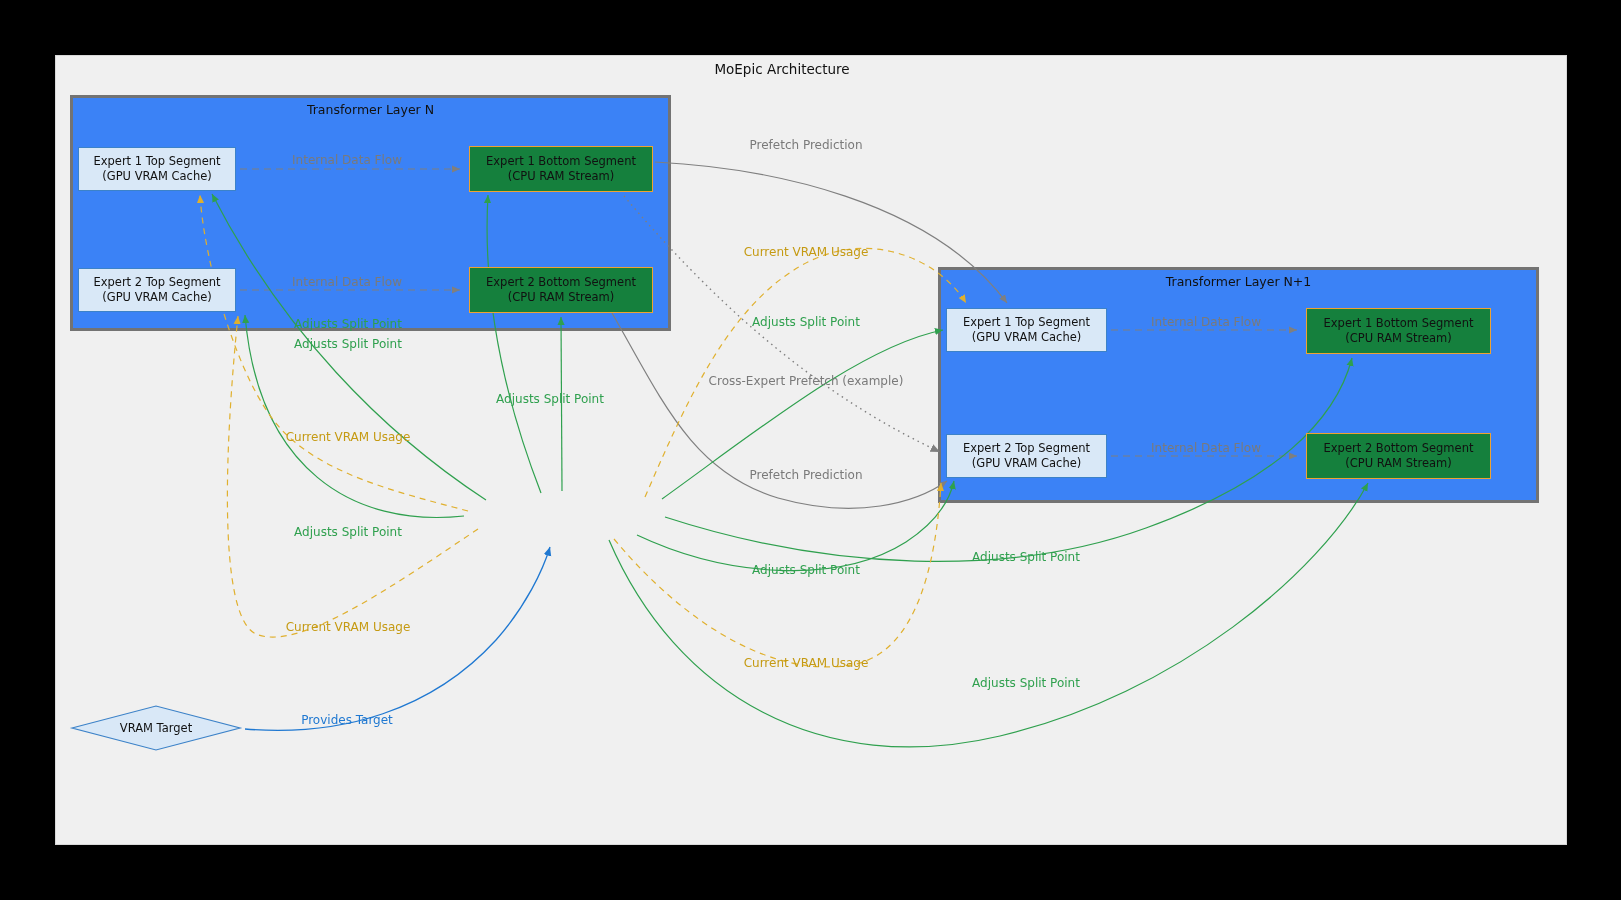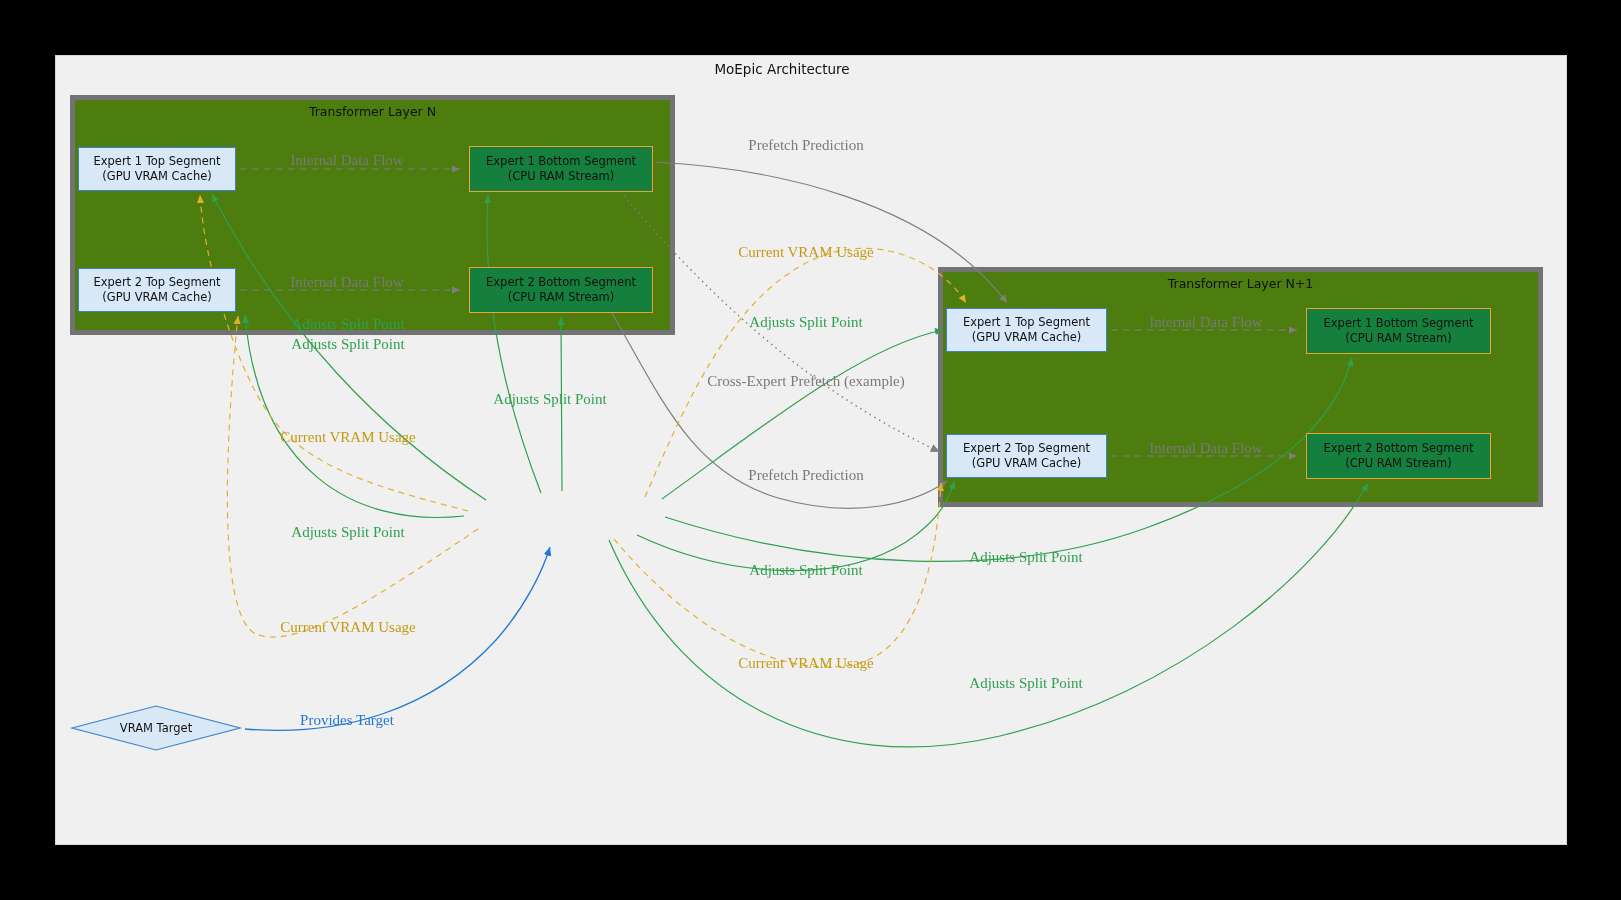--- a/index.html
+++ b/index.html
@@ -2,32 +2,32 @@
 <html><head>
 <meta charset="utf-8">
 <style>
   html,body{margin:0;padding:0;background:#000;}
   .stage{position:relative;width:1621px;height:900px;background:#000;overflow:hidden;
          font-family:"DejaVu Sans","Liberation Sans",sans-serif;}
   .canvas{position:absolute;left:55px;top:55px;width:1510px;height:788px;
           background:#f0f0f0;border:1px solid #d8d8d8;}
   .title{position:absolute;left:782px;top:61px;transform:translateX(-50%);
          font-size:13.5px;color:#111;}
-  .cluster{position:absolute;background:#4d7c0f;border:5px solid #737373;}
+  .cluster{position:absolute;background:#3b82f6;border:3px solid #737373;}
   .cluster-label{position:absolute;top:4px;left:0;width:100%;text-align:center;
                  font-size:12.5px;color:#111;}
   svg.edges{position:absolute;left:0;top:0;width:1621px;height:900px;pointer-events:none;}
   .node{position:absolute;display:flex;align-items:center;justify-content:center;
         text-align:center;white-space:pre-line;font-size:11.5px;line-height:1.3;
         color:#111;box-sizing:border-box;border:1px solid transparent;}
   .node.blue{background:#d9e8f7;border-color:#3c82c8;}
   .node.orange{background:#15803d;border-color:#efa232;}
   .node.ellipse{background:#d8efd6;border-color:#43a047;border-radius:50%;}
   .node.plain{background:transparent;border:none;text-align:right;}
-  .elabel{position:absolute;transform:translate(-50%,-50%);font-size:15px;white-space:nowrap;font-family:Liberation Serif, serif;}
+  .elabel{position:absolute;transform:translate(-50%,-50%);font-size:12px;white-space:nowrap;}
   .elabel.gray{color:#7a7a7a;}
   .elabel.green{color:#2fa04e;}
   .elabel.gold{color:#c59a12;}
   .elabel.blue{color:#1f78d1;}
 </style>
 </head>
 <body>
 
 <div class="stage">
   <div class="canvas"></div>

